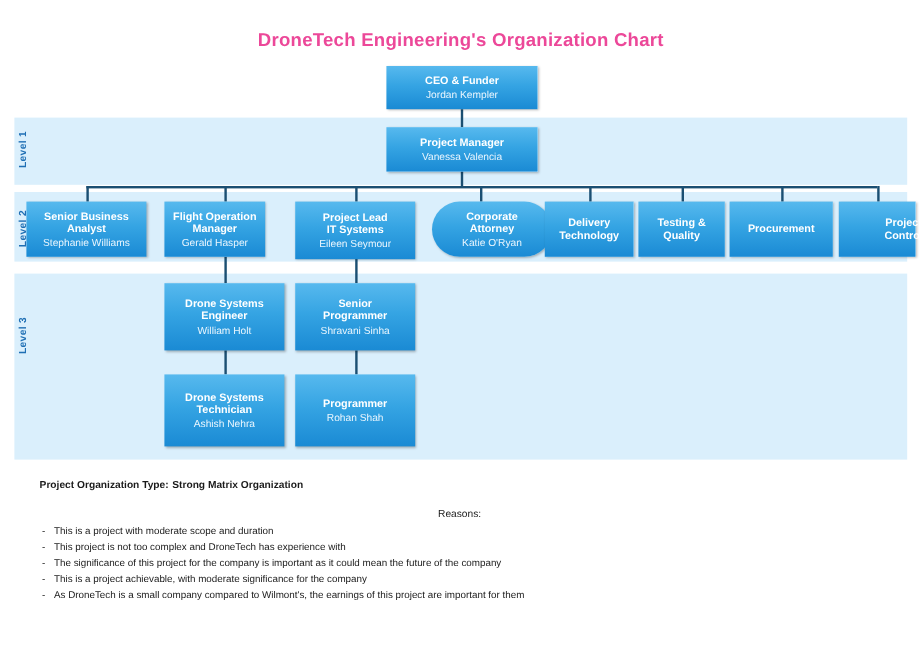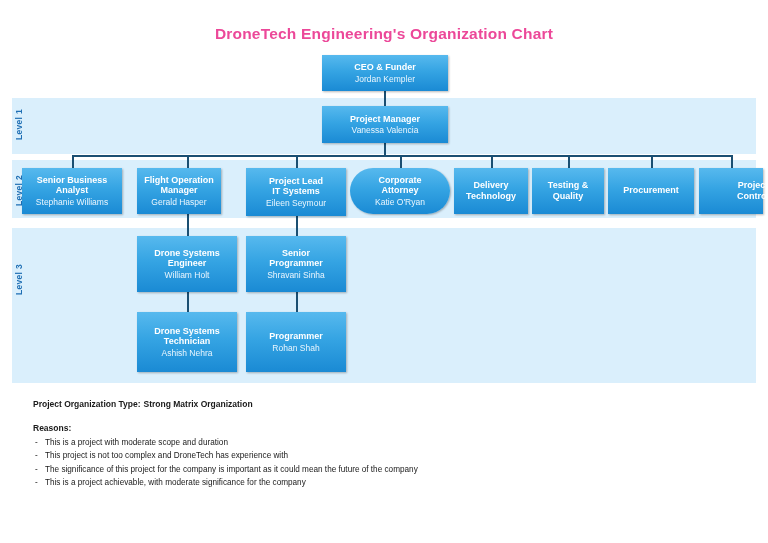--- a/index.html
+++ b/index.html
@@ -103,22 +103,23 @@
   }
   #org-type-label {
     font-weight: bold;
   }
   #org-type-value {
     font-weight: bold;
     margin-left: 3px;
   }
   #reasons-heading {
     font-size: 8.5px;
-    font-weight: bold;
+    font-weight: normal;
     margin-bottom: 3px;
+    text-align: center;
   }
   .reason-item {
     font-size: 8.2px;
     line-height: 1.62;
     padding-left: 12px;
     position: relative;
   }
   .reason-item::before {
     content: "-";
     position: absolute;
@@ -180,21 +181,21 @@
 Manager</div>
   <div class="org-name">Gerald Hasper</div>
 </div>
 
 <div class="org-box" style="left:246px; top:168px; width:100px; height:48px;">
   <div class="org-title">Project Lead
 IT Systems</div>
   <div class="org-name">Eileen Seymour</div>
 </div>
 
-<div class="org-box" style="left:350px; top:168px; width:100px; height:46px;border-radius:23px;">
+<div class="org-box" style="left:360px; top:168px; width:100px; height:46px;border-radius:23px;">
   <div class="org-title">Corporate
 Attorney</div>
   <div class="org-name">Katie O'Ryan</div>
 </div>
 
 <div class="org-box" style="left:454px; top:168px; width:74px; height:46px;">
   <div class="org-title">Delivery
 Technology</div>
   <div class="org-name"></div>
 </div>
@@ -242,14 +243,15 @@
 <div id="footer">
   <div id="org-type-line">
     <span id="org-type-label">Project Organization Type:</span><span id="org-type-value">Strong Matrix Organization</span>
   </div>
   <div id="reasons-heading">Reasons:</div>
   <div id="reasons-list">
     <div class="reason-item">This is a project with moderate scope and duration</div>
     <div class="reason-item">This project is not too complex and DroneTech has experience with</div>
     <div class="reason-item">The significance of this project for the company is important as it could mean the future of the company</div>
     <div class="reason-item">This is a project achievable, with moderate significance for the company</div>
+    <div class="reason-item">As DroneTech is a small company compared to Wilmont's, the earnings of this project are important for them</div>
   </div>
 </div>
 
 </body></html>

